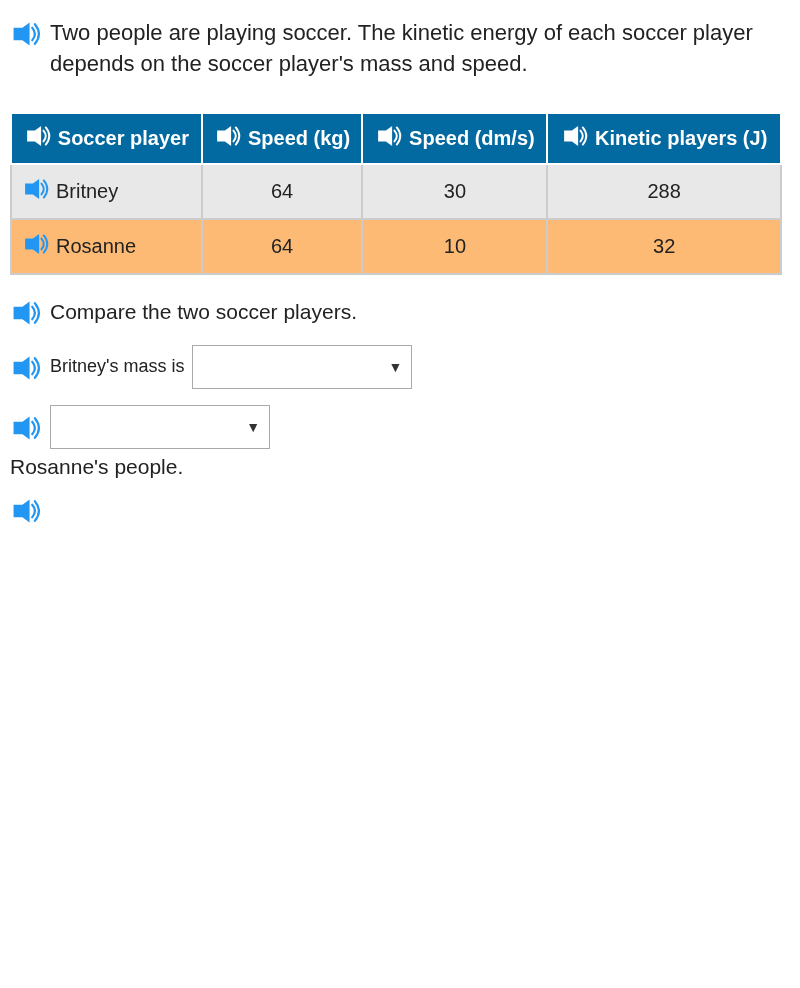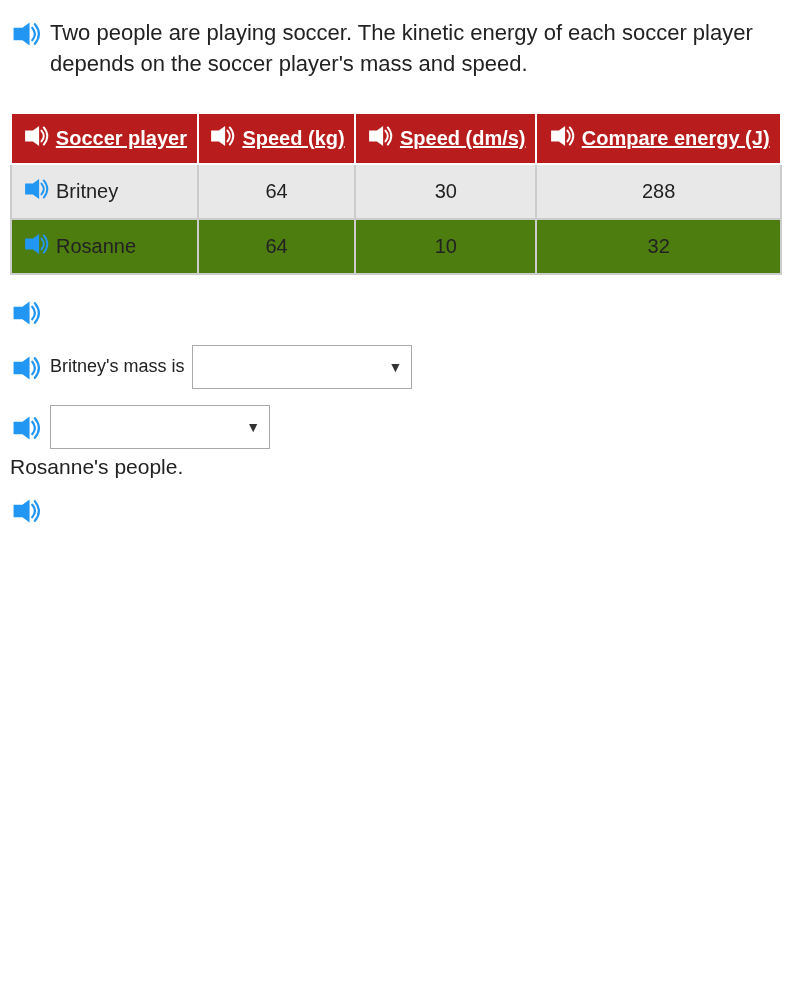--- a/index.html
+++ b/index.html
@@ -37,40 +37,39 @@
     }
 
     
     .data-table {
       width: 100%;
       border-collapse: collapse;
       margin-bottom: 22px;
       border: 2px solid #fff;
     }
     .data-table thead tr {
-      background-color: #b91c1c;
+      background-color: #0369a1;
       color: #fff;
-      text-decoration: underline;
     }
     .data-table thead th {
       padding: 10px 8px;
       text-align: center;
       font-weight: bold;
       font-size: 20px;
       border: 2px solid #fff;
       vertical-align: middle;
     }
     .data-table thead th .th-inner {
       display: flex;
       align-items: center;
       justify-content: center;
       gap: 6px;
     }
     .data-table tbody tr {
-      background-color: #4d7c0f;
+      background-color: #fdba74;
     }
     .data-table tbody tr:nth-child(odd) {
       background-color: #e8e8e8;
     }
     .data-table tbody td {
       padding: 12px 24px;
       text-align: center;
       font-size: 20px;
       border: 2px solid #ccc;
       vertical-align: middle;
@@ -192,21 +191,21 @@
       </th>
       <th>
         <div class="th-inner">
           <span>
             <svg width="28" height="24" viewBox="0 0 36 30" fill="none" xmlns="http://www.w3.org/2000/svg">
               <polygon points="4,8 14,8 22,2 22,28 14,22 4,22" fill="white"></polygon>
               <path d="M25 8 Q31 15 25 22" stroke="white" stroke-width="2.5" fill="none" stroke-linecap="round"></path>
               <path d="M28 4 Q37 15 28 26" stroke="white" stroke-width="2.5" fill="none" stroke-linecap="round"></path>
             </svg>
           </span>
-          <span>Compare energy (J)</span>
+          <span>Kinetic players (J)</span>
         </div>
       </th>
     </tr>
   </thead>
   <tbody>
     <tr>
       <td>
         <div class="name-cell">
           <span>
             <svg width="28" height="24" viewBox="0 0 36 30" fill="none" xmlns="http://www.w3.org/2000/svg">
@@ -243,20 +242,21 @@
 </table>
 
 <div class="compare-header">
   <span class="sound-icon">
     <svg width="32" height="28" viewBox="0 0 36 30" fill="none" xmlns="http://www.w3.org/2000/svg">
       <polygon points="4,8 14,8 22,2 22,28 14,22 4,22" fill="#2196F3"></polygon>
       <path d="M25 8 Q31 15 25 22" stroke="#2196F3" stroke-width="2.5" fill="none" stroke-linecap="round"></path>
       <path d="M28 4 Q37 15 28 26" stroke="#2196F3" stroke-width="2.5" fill="none" stroke-linecap="round"></path>
     </svg>
   </span>
+  <span class="compare-header-text">Compare the two soccer players.</span>
 </div>
 
 <div class="question-block">
   <div class="question-row">
     <span class="sound-icon">
       <svg width="32" height="28" viewBox="0 0 36 30" fill="none" xmlns="http://www.w3.org/2000/svg">
         <polygon points="4,8 14,8 22,2 22,28 14,22 4,22" fill="#2196F3"></polygon>
         <path d="M25 8 Q31 15 25 22" stroke="#2196F3" stroke-width="2.5" fill="none" stroke-linecap="round"></path>
         <path d="M28 4 Q37 15 28 26" stroke="#2196F3" stroke-width="2.5" fill="none" stroke-linecap="round"></path>
       </svg>

